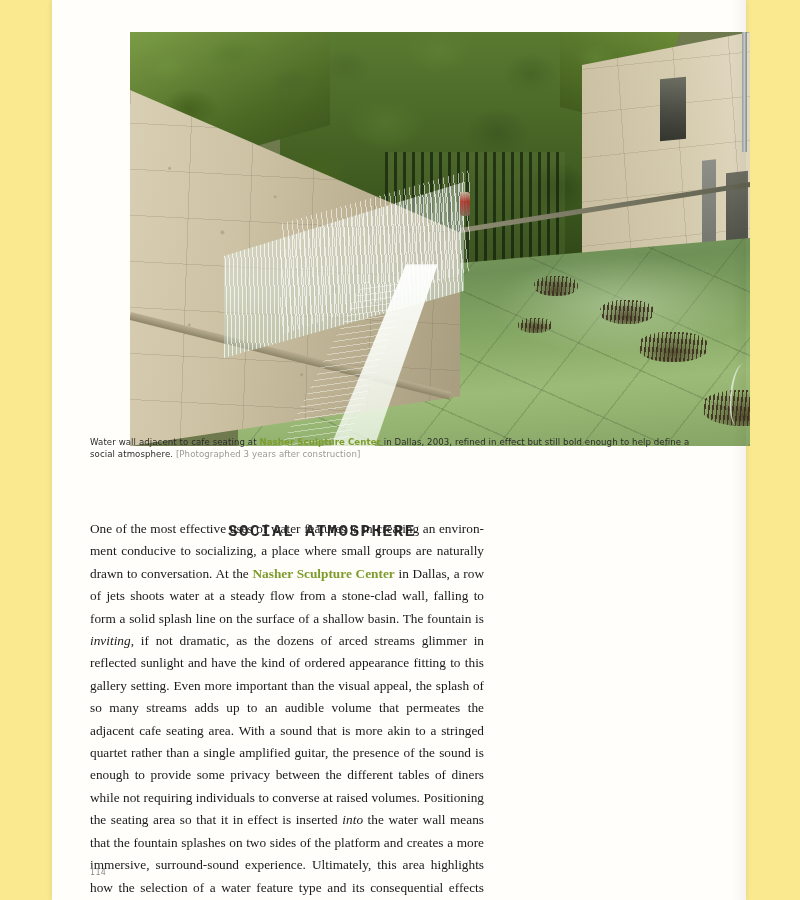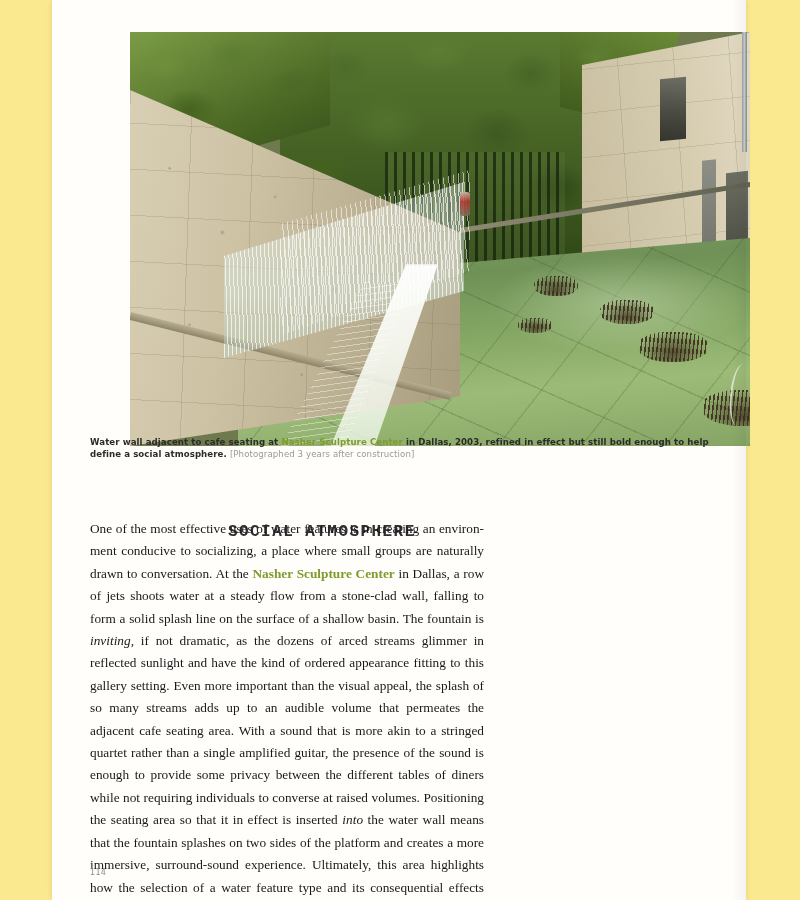--- a/index.html
+++ b/index.html
@@ -280,21 +280,21 @@
     top: 436px;
     width: 620px;
     font-family: "DejaVu Sans", sans-serif;
     font-size: 8.6px;
     line-height: 12.4px;
     color: #2b2b2b;
     letter-spacing: 0.01em;
   }
   #caption .accent { color: #7d9c2c; font-weight: 700; }
   #caption .bracket { color: #9a9a95; }
-  #caption .lead { font-weight: 700; text-align: right; }
+  #caption .lead { font-weight: 400; text-align: right; }
 
   
   #section-heading {
     position: absolute;
     left: 176px;
     top: 510px;
     font-family: Liberation Mono, monospace;
     font-size: 16px;
     letter-spacing: 0.09em;
     color: #2f2f2f;

